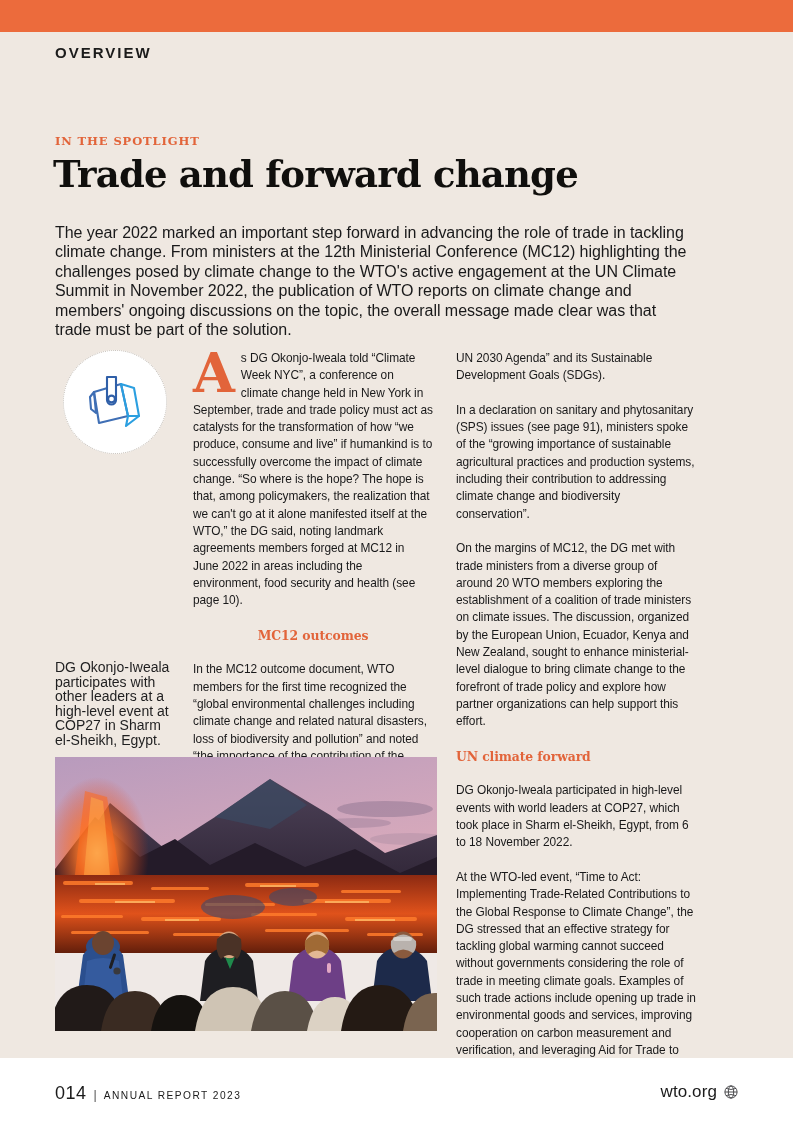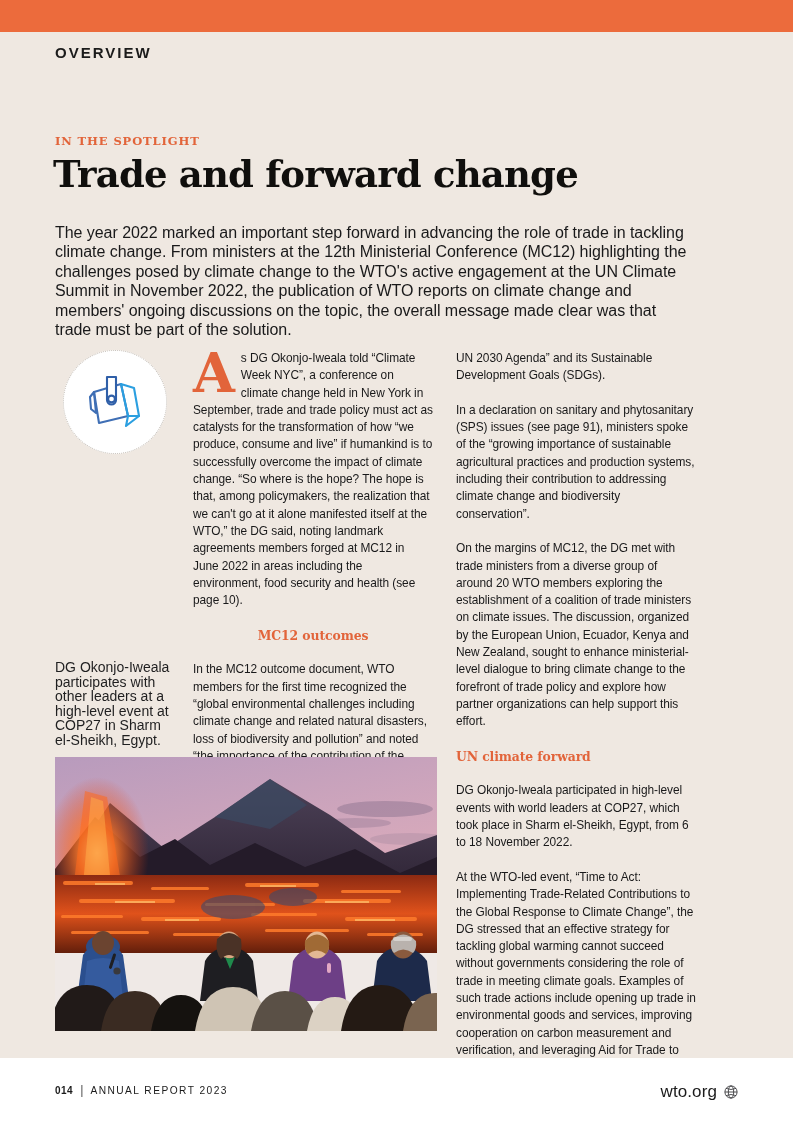--- a/index.html
+++ b/index.html
@@ -162,22 +162,22 @@
   }
   .footer-left {
     position: absolute;
     left: 55px; top: 1083px;
     display: flex;
     align-items: baseline;
     gap: 7px;
     color: #1b1b1b;
   }
   .folio {
-    font-size: 10px;
-    font-weight: bold;
+    font-size: 18px;
+    font-weight: normal;
     letter-spacing: 0.5px;
   }
   .folio-sep {
     font-size: 12.5px;
     font-weight: 300;
     color: #555;
   }
   .footer-title {
     font-size: 10.2px;
     letter-spacing: 1.45px;

